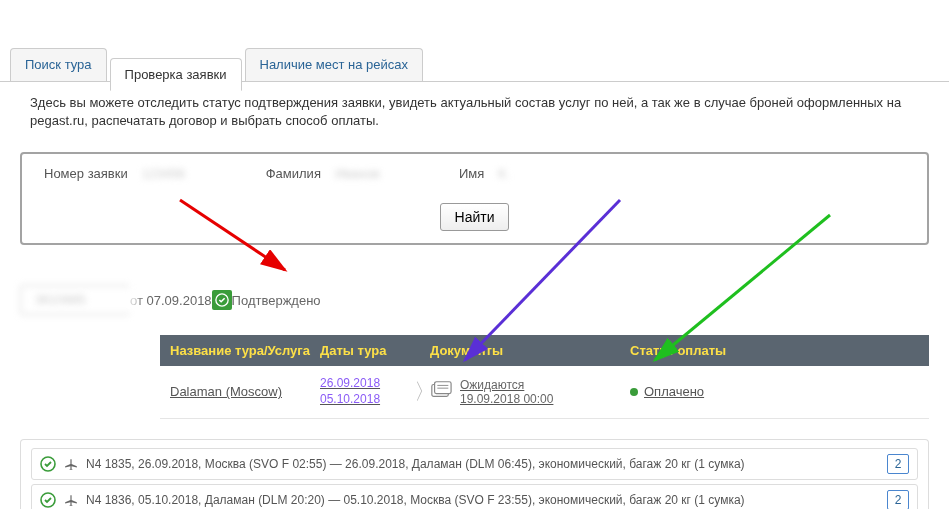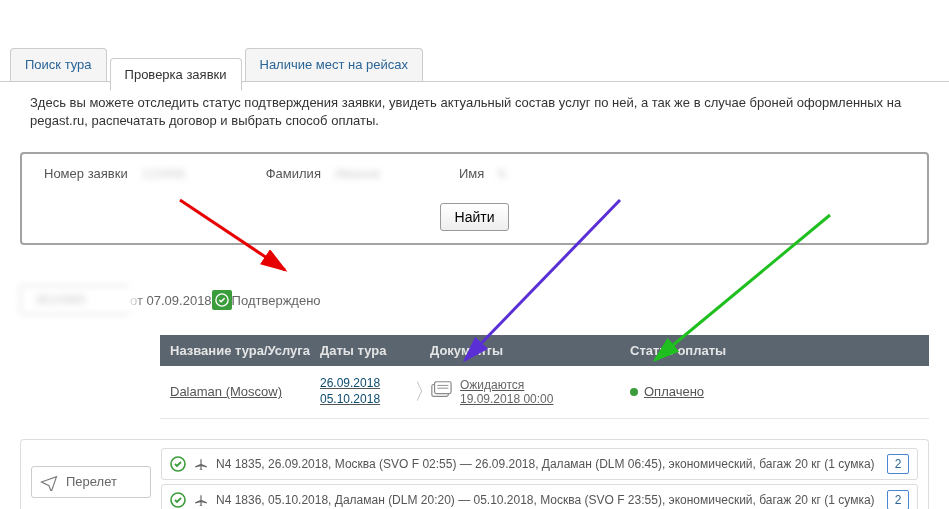--- a/index.html
+++ b/index.html
@@ -21,28 +21,28 @@
 
 .status-row { display: flex; align-items: center; margin: 40px 0 20px 20px; }
 .booking-tag { border: 1px solid #ccc; border-radius: 3px; padding: 6px 30px 6px 14px; position: relative; color: #ccc; filter: blur(3px); min-width: 110px; height: 30px; }
 .booking-tag::after { content:""; position:absolute; right:-10px; top:0; width:0; height:0; border-top:15px solid transparent; border-bottom:15px solid transparent; border-left:10px solid #fff; }
 .booking-date { color: #666; font-size: 13px; }
 .confirm-badge { display: inline-flex; align-items: center; justify-content: center; width: 20px; height: 20px; background: #3a9c3a; border-radius: 2px; }
 .confirm-badge svg { width: 14px; height: 14px; }
 .confirm-text { color: #666; font-size: 13px; }
 
 .table-wrap { margin: 0 20px 0 160px; }
-.thead { display: flex; background: #5a6570; color: #e5e5e5; font-size: 13px; font-weight: bold; padding: 8px 10px; }
+.thead { display: flex; background: #5a6570; color: #fde047; font-size: 13px; font-weight: bold; padding: 8px 10px; }
 .th-name { width: 150px; }
 .th-dates { width: 110px; }
 .th-docs { width: 200px; }
 .th-pay { flex: 1; }
 .trow { display: flex; align-items: center; padding: 10px; border-bottom: 1px solid #e5e5e5; color: #555; text-decoration: underline; }
 .td-name { width: 150px; }
-.td-dates { width: 110px; font-size: 12px; line-height: 1.3; color: #0c4a6e; position: relative; }
+.td-dates { width: 110px; font-size: 12px; line-height: 1.3; color: #8b5cf6; position: relative; }
 .td-dates::after { content:"〉"; position:absolute; right:-6px; top:50%; transform:translateY(-50%); color:#bbb; font-size: 22px; }
 .td-docs { width: 200px; display: flex; align-items: center; gap: 8px; font-size: 12px; color: #666; }
 .td-docs .doc-icon svg { width: 22px; height: 20px; }
 .td-pay { flex: 1; display: flex; align-items: center; gap: 6px; color: #555; }
 .dot-green { width: 8px; height: 8px; border-radius: 50%; background: #3a9c3a; }
 
 .desc-panel { margin: 20px 20px 0; border: 1px solid #ddd; border-radius: 4px; border-bottom: none; }
 .desc-head { display: flex; background: #5a6570; color: #fff; font-size: 13px; font-weight: bold; padding: 6px 10px; margin: 0 0 0 140px; }
 .desc-head-left { flex: 1; }
 .desc-head-right { width: 70px; text-align: right; }
@@ -132,26 +132,20 @@
     </div>
     <div class="td-pay">
       <span class="dot-green"></span>
       <span>Оплачено</span>
     </div>
   </div>
 </div>
 
 <div class="desc-panel">
   <div class="desc-body">
-    <div class="flight-label">
-      <svg viewBox="0 0 24 24">
-          <path d="M2 12l20-7-7 20-3-8z" fill="none" stroke="#777" stroke-width="1.5"></path>
-        </svg>
-      <span>Перелет</span>
-    </div>
     <div class="flight-list">
       <div class="flight-row">
         <svg class="check-green" viewBox="0 0 16 16">
             <circle cx="8" cy="8" r="7" fill="none" stroke="#3a9c3a" stroke-width="1.6"></circle>
             <path d="M5 8l2 2 4-4" stroke="#3a9c3a" stroke-width="1.8" fill="none"></path>
           </svg>
         <svg class="plane-sm" viewBox="0 0 24 24">
             <path d="M2 16l9-4V4l2 0v8l9 4v2l-9-2v4l2 2h-6l2-2v-4l-9 2z" fill="#666"></path>
           </svg>
         <span class="flight-text">N4 1835, 26.09.2018, Москва (SVO F 02:55) — 26.09.2018, Даламан (DLM 06:45), экономический, багаж 20 кг (1 сумка)</span>

